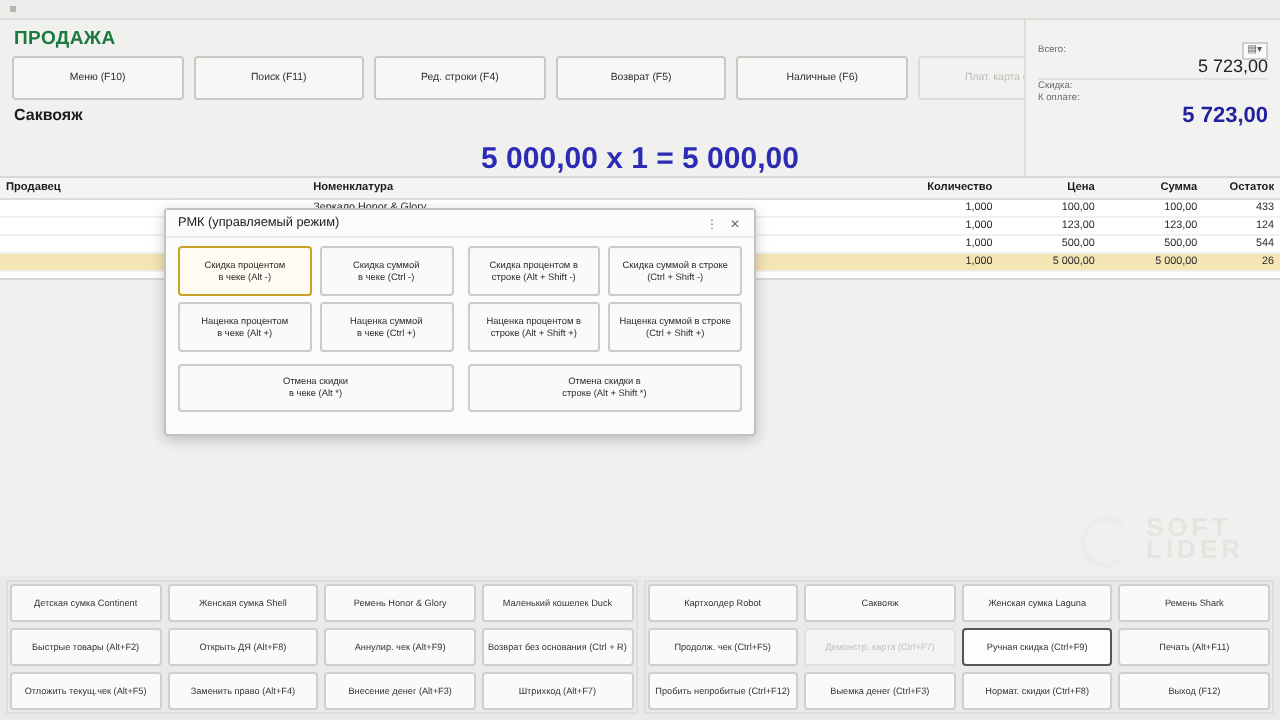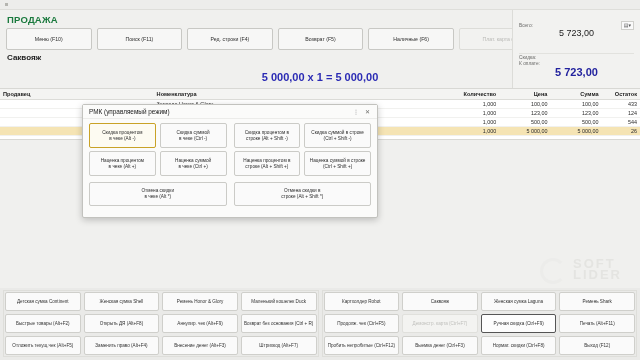--- a/index.html
+++ b/index.html
@@ -72,36 +72,36 @@
   .totals .minibtn {
     display: inline-block;
     font-size: 5px; color: #555;
     border: 1px solid #cfcfcb;
     background: #fafafa;
     padding: 0 2px;
     line-height: 7px;
   }
   .tlabel { font-size: 4.8px; color: #6a6a68; margin-top: 1px; }
   .tval {
-    font-size: 9px; color: #222; text-align: center;
+    font-size: 9px; color: #222; text-align: right;
     border-bottom: 1px solid #e2e2de;
-    padding-bottom: 15px;
+    padding-bottom: 1px;
   }
   .tval.accent { color: #22229e; font-weight: bold; font-size: 11px; border-bottom: none; }
 
   
   .recv-name {
     font-size: 8px; font-weight: bold; color: #1d1d1d;
     padding: 3px 0 0 7px;
   }
   .recv-calc {
     text-align: center;
     color: #2b2bb4;
     font-weight: bold;
-    font-size: 11px;
+    font-size: 15px;
     padding-top: 9px;
   }
 
   
   .tbl-wrap {
     position: absolute; left: 0; right: 0; top: 88px; height: 52px;
     background: #ffffff;
     border-top: 1px solid #d8d8d4;
     border-bottom: 1px solid #d8d8d4;
   }

